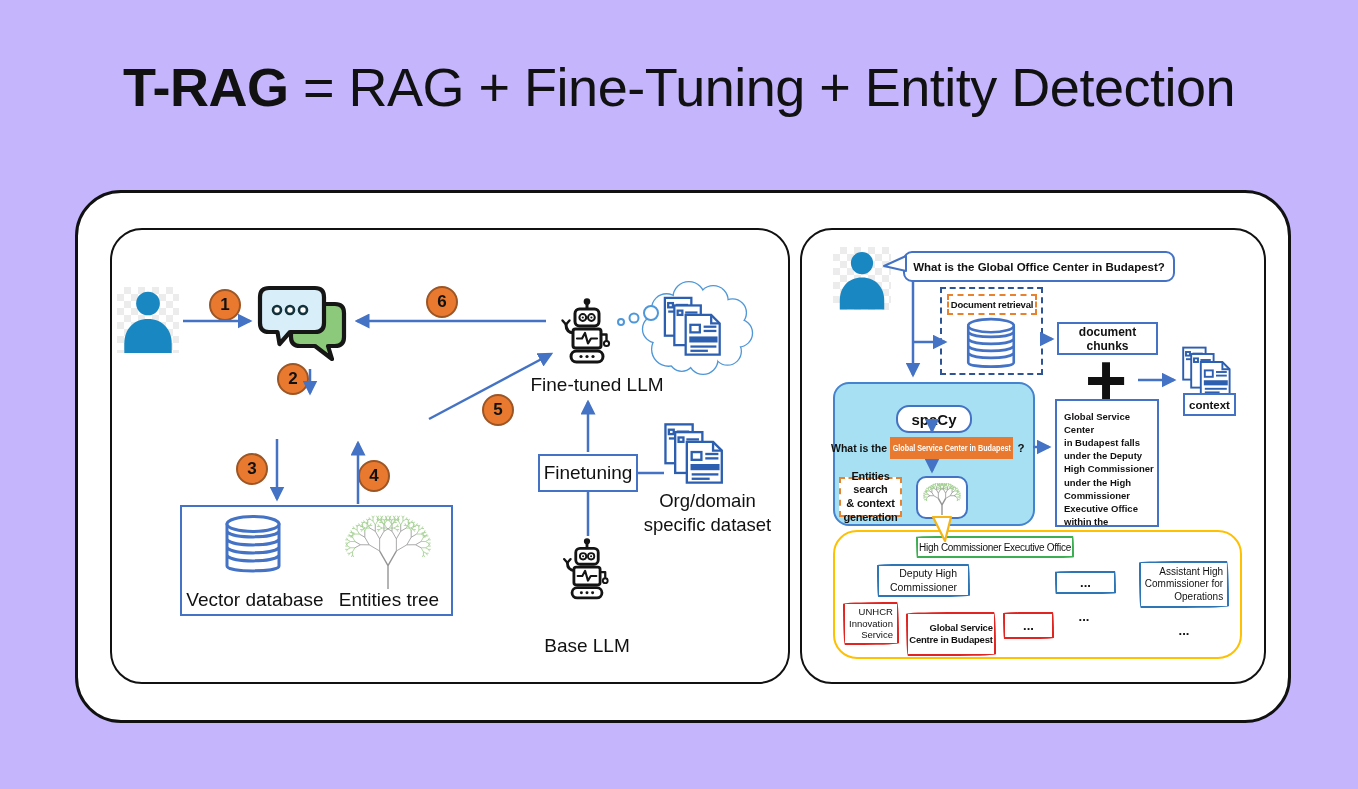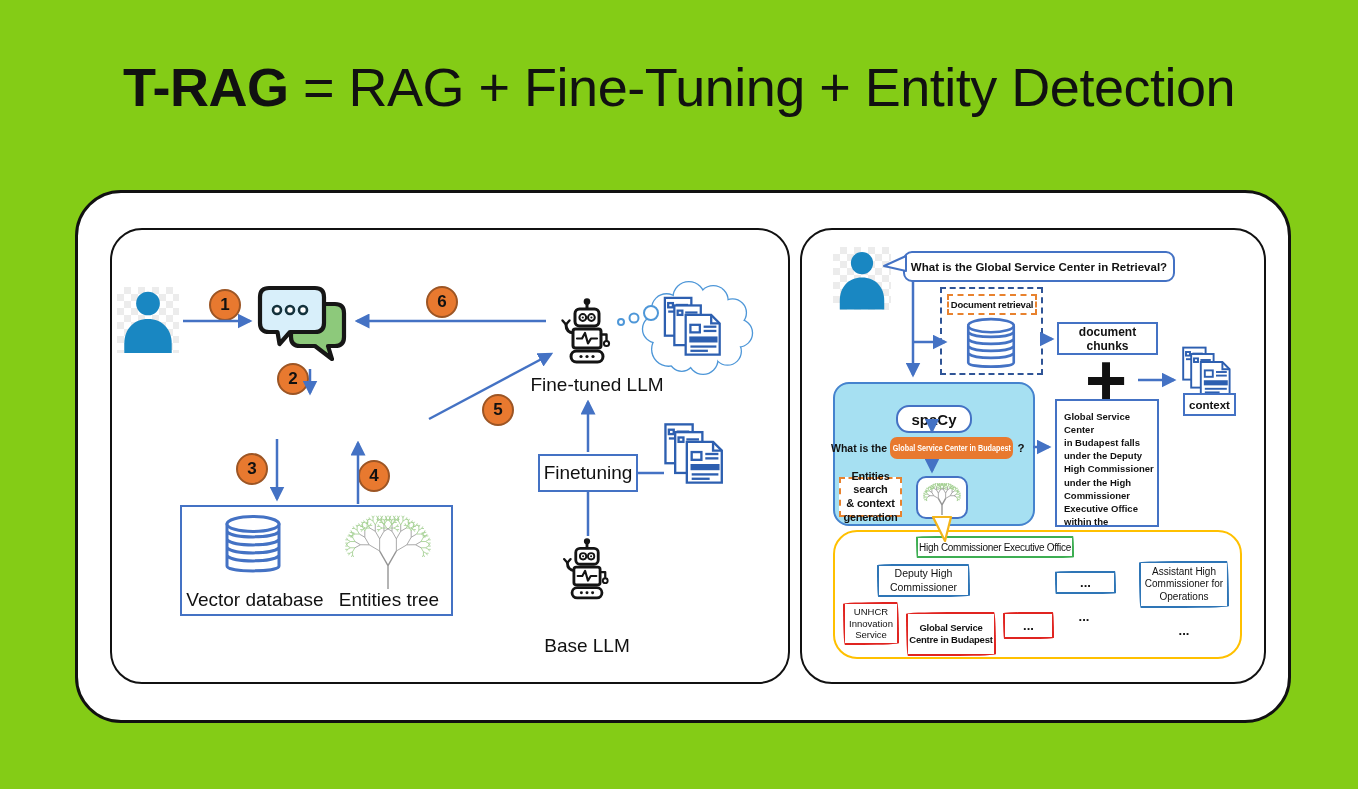--- a/index.html
+++ b/index.html
@@ -1,17 +1,17 @@
 <!DOCTYPE html>
 <html><head>
 <meta charset="utf-8">
 <style>
   html,body{margin:0;padding:0;background:#fff;}
   body{width:1358px;height:789px;font-family:"Liberation Sans",sans-serif;color:#111;}
-  .stage{position:relative;width:1358px;height:789px;overflow:hidden;background:#84cc16;}
+  .stage{position:relative;width:1358px;height:789px;overflow:hidden;background:#c4b5fd;}
   .abs{position:absolute;}
   .title{left:0;top:56px;width:1358px;text-align:center;font-size:54px;letter-spacing:-0.5px;z-index:2;}
   .title .tb{font-weight:700;}
   .frame{border:3px solid #111;border-radius:46px;background:#fff;z-index:0;}
   .panel{border:2.5px solid #111;border-radius:32px;background:#fff;z-index:0;}
   svg.layer{pointer-events:none;}
   .under{z-index:1;}
   .over{z-index:3;}
   .node{z-index:2;display:flex;align-items:center;justify-content:center;text-align:center;box-sizing:border-box;}
   .bluebox{border:2.5px solid #4472C4;background:#fff;}
@@ -20,21 +20,21 @@
   .dashnavy{border:2px dashed #2F5496;background:transparent;}
   .dashorange{border:2px dashed #E8822E;background:#fff;}
   .cyanbox{background:#A6E0F2;border:2px solid #4583CE;border-radius:16px;}
   .whitepill{background:#fff;border:2px solid #4472C4;border-radius:13px;}
   .yellowbox{border:2.5px solid #FFC000;border-radius:24px;background:#fff;}
   .numcircle{width:28px;height:28px;border-radius:50%;background:#E8792F;border:2px solid #9C5524;color:#111;
              font-size:17px;font-weight:700;display:flex;align-items:center;justify-content:center;z-index:2;}
   .checker{background-image:conic-gradient(#ececec 25%,#ffffff 25% 50%,#ececec 50% 75%,#ffffff 75%);background-size:14px 14px;z-index:2;}
   .lbl{font-size:19px;z-index:2;display:flex;align-items:center;justify-content:center;text-align:center;}
   .pre{white-space:pre-line;}
-  .sketch{background:#fff;z-index:2;display:flex;align-items:center;justify-content:center;text-align:center;box-sizing:border-box;}
+  .sketch{background:#fff;z-index:2;display:flex;align-items:center;justify-content:center;text-align:right;box-sizing:border-box;}
   .sk-green{border:2px solid #3DAE52;border-radius:255px 12px 225px 12px / 12px 205px 12px 255px;}
   .sk-blue{border:2px solid #2E75B6;border-radius:205px 12px 255px 10px / 10px 255px 12px 205px;}
   .sk-red{border:2px solid #E02420;border-radius:255px 12px 225px 12px / 12px 225px 12px 255px;}
   .orangefill{background:#E8792F;color:#fff;font-weight:700;}
   .qb{border:2px solid #4472C4;border-radius:9px;background:#fff;font-weight:700;}
   .smallbold{font-weight:700;}
   .squeeze{display:inline-block;transform:scaleX(0.8);transform-origin:center center;white-space:nowrap;}
 </style>
 </head>
 <body>
@@ -439,52 +439,54 @@
     </g>
     <g transform="translate(29,18) scale(0.93)">
         <use href="#docstack"></use>
       </g>
   </svg>
 
   <div class="abs node bluebox lbl" style="left:538px;top:454px;width:100px;height:38px;">Finetuning</div>
   <svg class="abs" style="left:664px;top:422px;z-index:2;" width="68" height="64" viewBox="0 0 70 64">
       <use href="#docstack"></use>
     </svg>
+  <div class="abs lbl pre" style="left:630px;top:486px;width:155px;height:54px;font-size:18.5px;line-height:1.3;">Org/domain
+specific dataset</div>
 
   <svg class="abs" style="left:558px;top:536px;z-index:2;" width="58" height="64" viewBox="0 0 62 68">
       <use href="#robot"></use>
     </svg>
   <div class="abs lbl" style="left:527px;top:596px;width:120px;height:26px;margin-top:37px;">Base LLM</div>
 
   <div class="abs checker" style="left:833px;top:247px;width:58px;height:63px;">
     <svg width="58" height="63" viewBox="0 0 60 64">
         <use href="#person"></use>
       </svg>
   </div>
-  <div class="abs node qb" style="left:903px;top:251px;width:272px;height:31px;font-size:11.5px;">What is the Global Service Center in Retrieval?</div>
+  <div class="abs node qb" style="left:903px;top:251px;width:272px;height:31px;font-size:11.5px;">What is the Global Office Center in Budapest?</div>
 
   <div class="abs node dashnavy" style="left:940px;top:287px;width:103px;height:88px;"></div>
   <div class="abs node dashorange smallbold" style="left:947px;top:294px;width:90px;height:21px;font-size:9.5px;letter-spacing:-0.2px;">Document retrieval</div>
   <svg class="abs" style="left:963px;top:315px;z-index:2;" width="56" height="58" viewBox="0 0 64 66">
       <use href="#dbcyl"></use>
     </svg>
 
   <div class="abs node bluethin smallbold" style="left:1057px;top:322px;width:101px;height:33px;font-size:12px;">document chunks</div>
 
   <div class="abs node" style="left:1078px;top:344px;width:56px;height:72px;font-size:72px;font-weight:700;">+</div>
 
   <svg class="abs" style="left:1182px;top:344px;z-index:2;" width="56" height="56" viewBox="0 0 70 64">
       <use href="#docstack"></use>
     </svg>
   <div class="abs node bluethin smallbold" style="left:1183px;top:393px;width:53px;height:23px;font-size:11.5px;z-index:2;">context</div>
 
   <div class="abs cyanbox" style="left:833px;top:382px;width:198px;height:140px;z-index:2;"></div>
   <div class="abs node whitepill" style="left:896px;top:405px;width:76px;height:28px;font-size:15px;font-weight:700;z-index:2;">spaCy</div>
   <div class="abs node smallbold" style="left:830px;top:437px;width:57px;height:22px;font-size:10.5px;justify-content:flex-end;z-index:2;">What is the</div>
-  <div class="abs node orangefill" style="left:890px;top:437px;width:123px;height:22px;font-size:9px;z-index:2;overflow:hidden;border-radius:7px;">
+  <div class="abs node orangefill" style="left:890px;top:437px;width:123px;height:22px;font-size:9px;z-index:2;overflow:hidden;">
     <span class="squeeze">Global Service Center in Budapest</span>
   </div>
   <div class="abs node smallbold" style="left:1014px;top:437px;width:14px;height:22px;font-size:11.5px;z-index:2;">?</div>
   <div class="abs node dashorange smallbold pre" style="left:839px;top:477px;width:63px;height:40px;font-size:11px;line-height:1.25;letter-spacing:-0.2px;z-index:2;">Entities search
 &amp; context
 generation</div>
   <div class="abs node whitepill" style="left:916px;top:476px;width:52px;height:43px;border-radius:10px;z-index:2;">
     <svg width="44" height="34">
         <line x1="22" y1="34" x2="22" y2="23.8" stroke="#949494" stroke-width="1.4"></line>
         <line x1="22" y1="23.8" x2="18.350912267675596" y2="17.42673594444734" stroke="#949494" stroke-width="1.4"></line>

